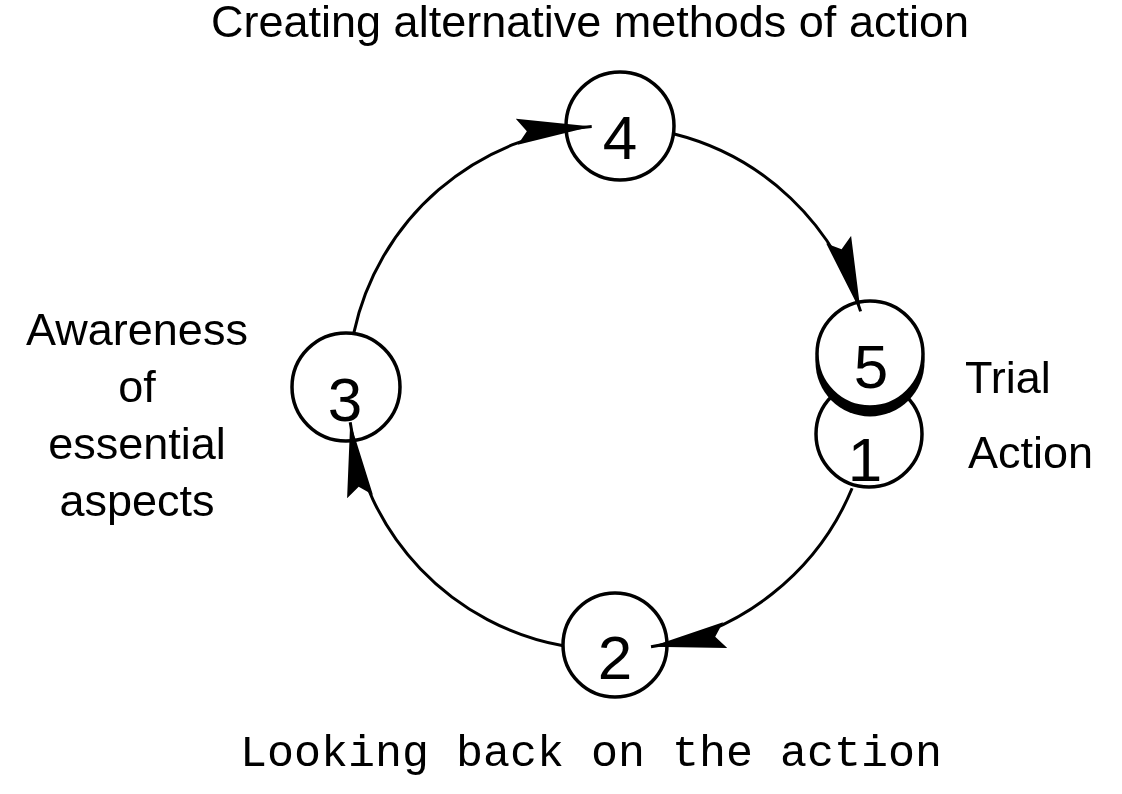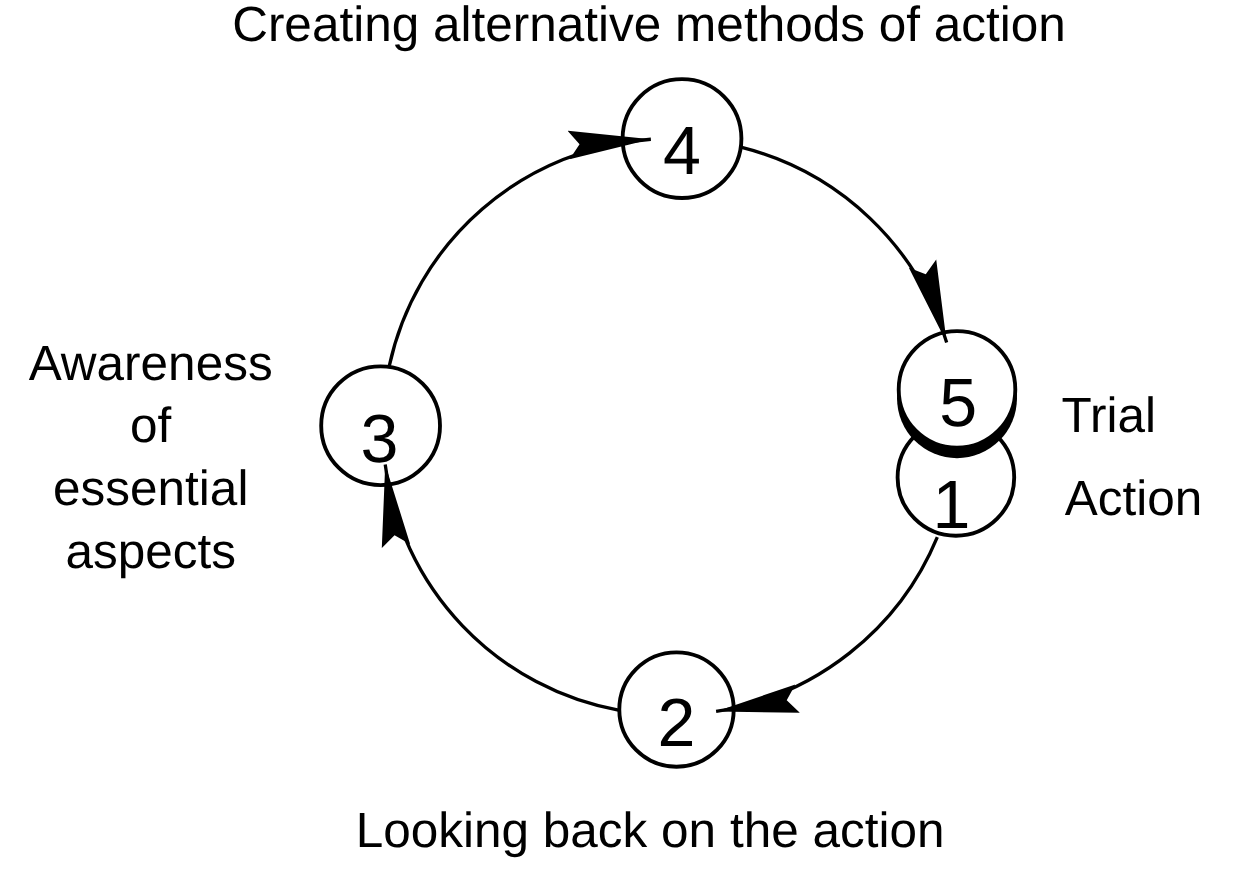--- a/index.html
+++ b/index.html
@@ -80,15 +80,15 @@
 
   <div class="lbl centered multiline" style="left:137px; top:289px;margin-top:12px;">Awareness
 of
 essential
 aspects</div>
 
   <div class="lbl" style="left:965px; top:352px;">Trial</div>
 
   <div class="lbl" style="left:968px; top:427px;text-align:right;">Action</div>
 
-  <div class="lbl centered" style="left:591px; top:729px;">Looking back on the action</div>
+  <div class="lbl centered" style="left:591px; top:729px;font-family:Liberation Mono, monospace;">Looking back on the action</div>
 
 </div>
 
 </body></html>

